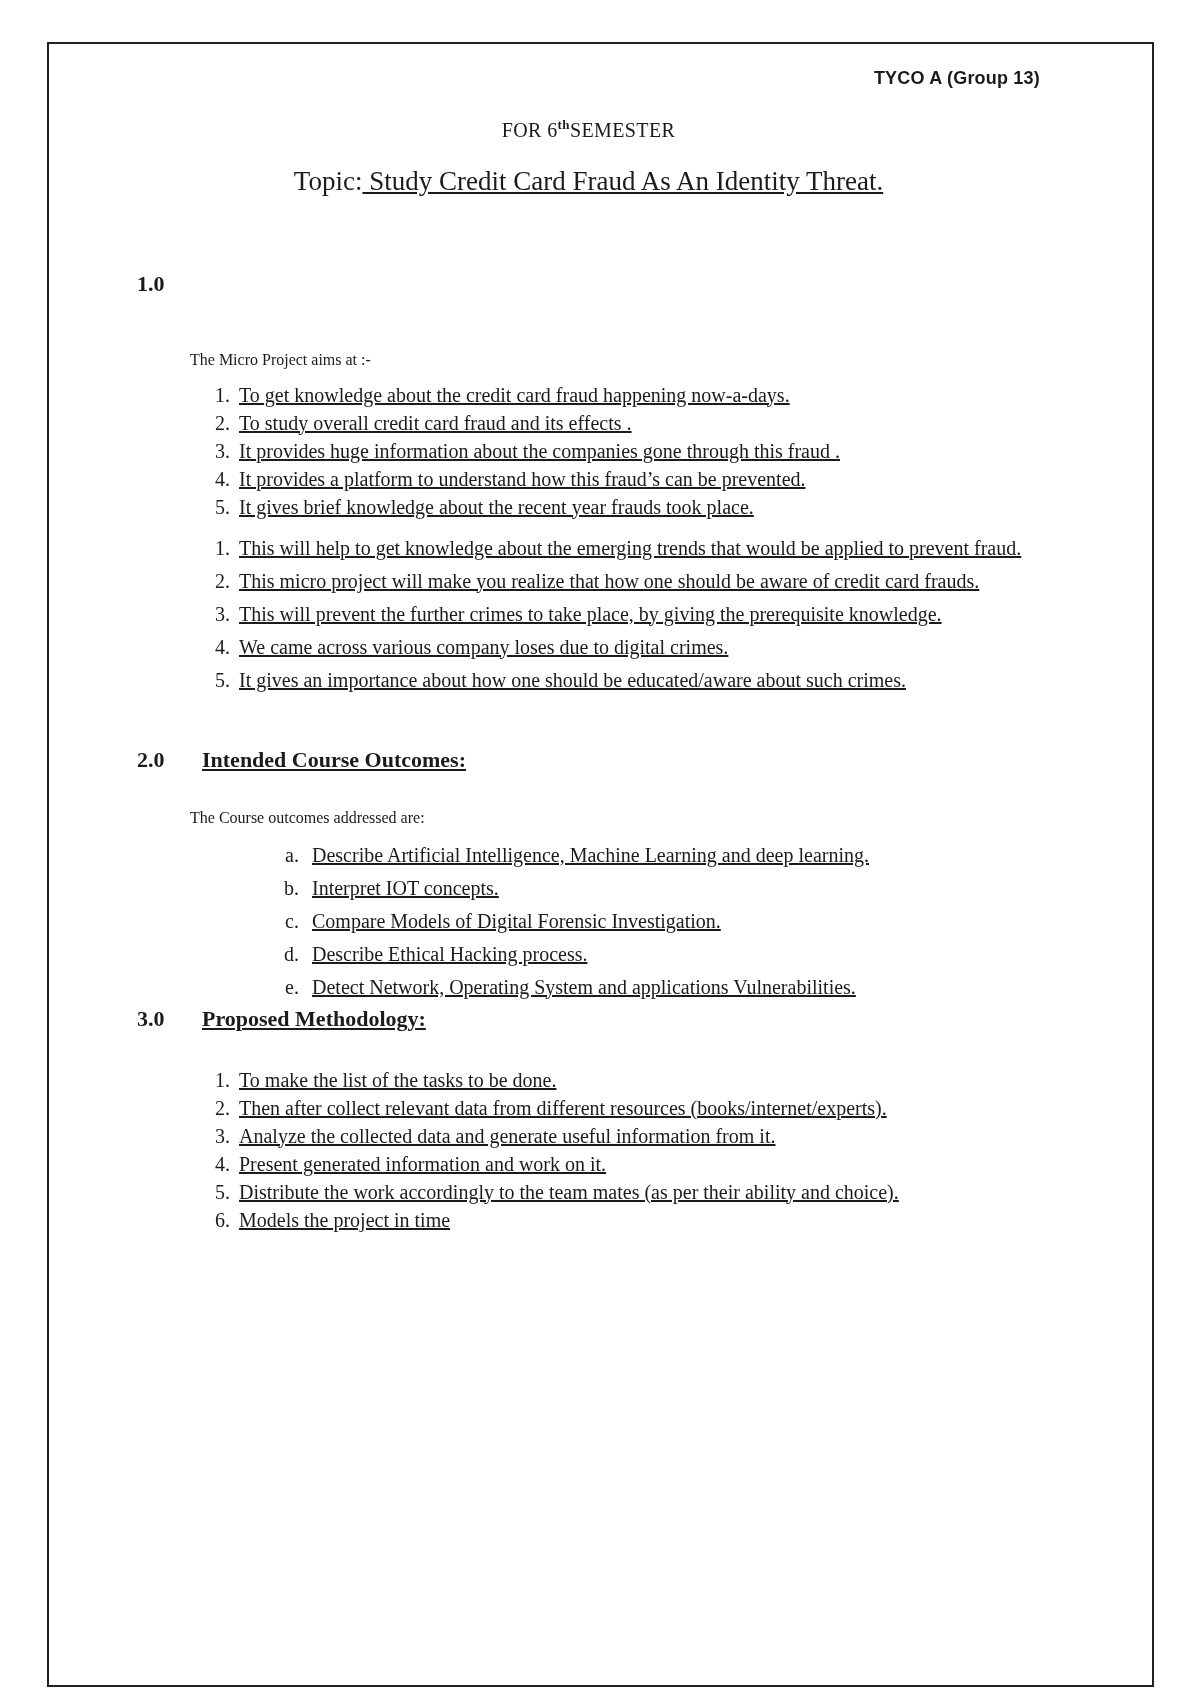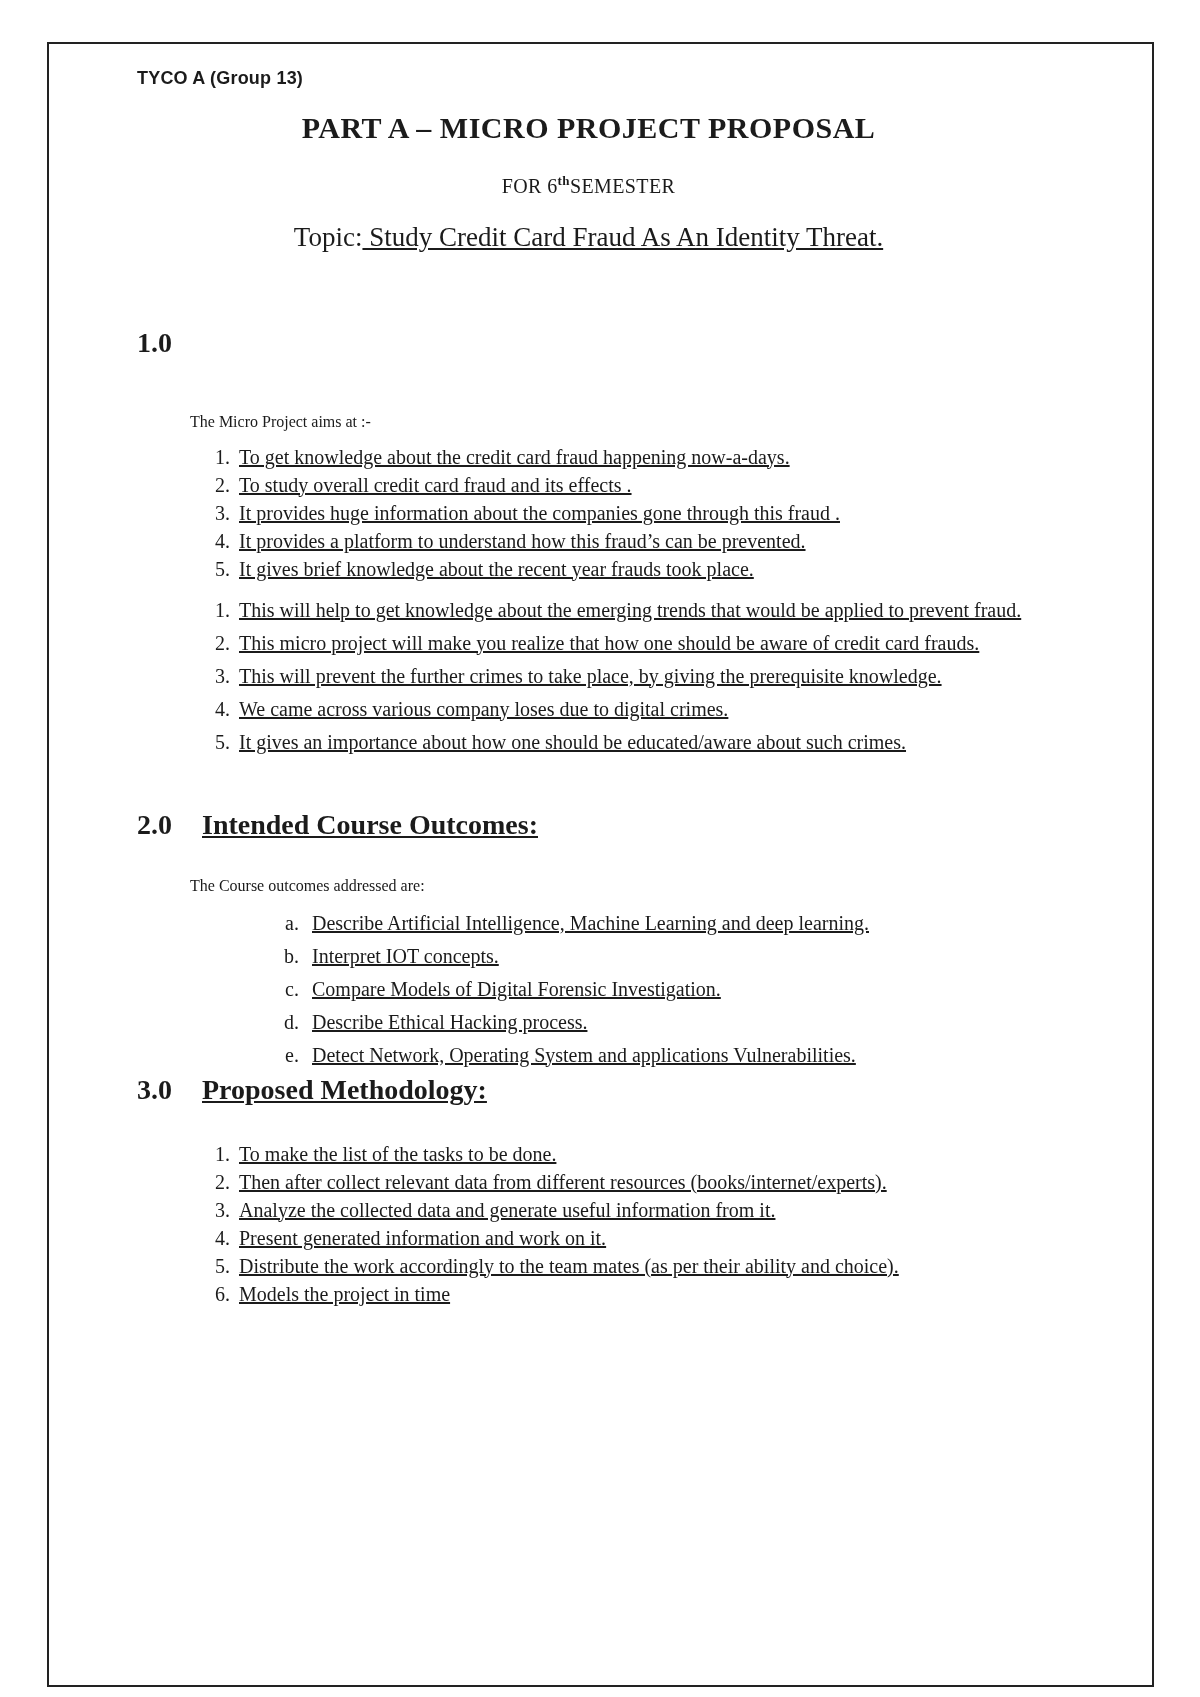--- a/index.html
+++ b/index.html
@@ -16,20 +16,21 @@
   }
   .page {
     box-sizing: border-box;
     margin: 42px 46px 0 47px;
     height: 1645px;
     border: 2px solid #222222;
     padding: 24px 112px 20px 88px;
     background: #ffffff;
   }
   .header-tag {
+    text-align: right;
     font-family: "Liberation Sans", sans-serif;
     font-weight: bold;
     font-size: 18px;
     letter-spacing: 0.2px;
   }
   .doc-title {
     text-align: center;
     font-weight: bold;
     font-size: 30px;
     margin-top: 22px;
@@ -48,21 +49,21 @@
   .topic-line {
     text-align: center;
     font-size: 27px;
     margin-top: 24px;
   }
   .topic-line .topic-value {
     text-decoration: underline;
   }
   .section-heading {
     display: flex;
-    font-size: 28px;
+    font-size: 22px;
     font-weight: bold;
   }
   .section-heading .sec-num {
     width: 65px;
     flex: 0 0 65px;
   }
   .section-heading .sec-title {
     text-decoration: underline;
   }
   .sec1 { margin-top: 74px; }
@@ -98,21 +99,20 @@
   ol.benefits-list li { margin-bottom: 3px; }
   ol.steps-list { margin-top: 34px; }
 </style>
 </head>
 <body>
 
 <div class="page">
 
   <div class="header-tag">TYCO A   (Group 13)</div>
 
-  <div class="doc-title">PART A – MICRO PROJECT PROPOSAL</div>
 
   <div class="semester-line"><span>FOR 6</span><sup>th</sup><span>SEMESTER</span></div>
 
   <div class="topic-line"><span>Topic:</span><span class="topic-value"> Study Credit Card Fraud As An Identity Threat.</span></div>
 
   <div class="section-heading sec1">
     <span class="sec-num">1.0</span>
   </div>
 
   <p class="intro aims-intro">The Micro Project aims at :-</p>

